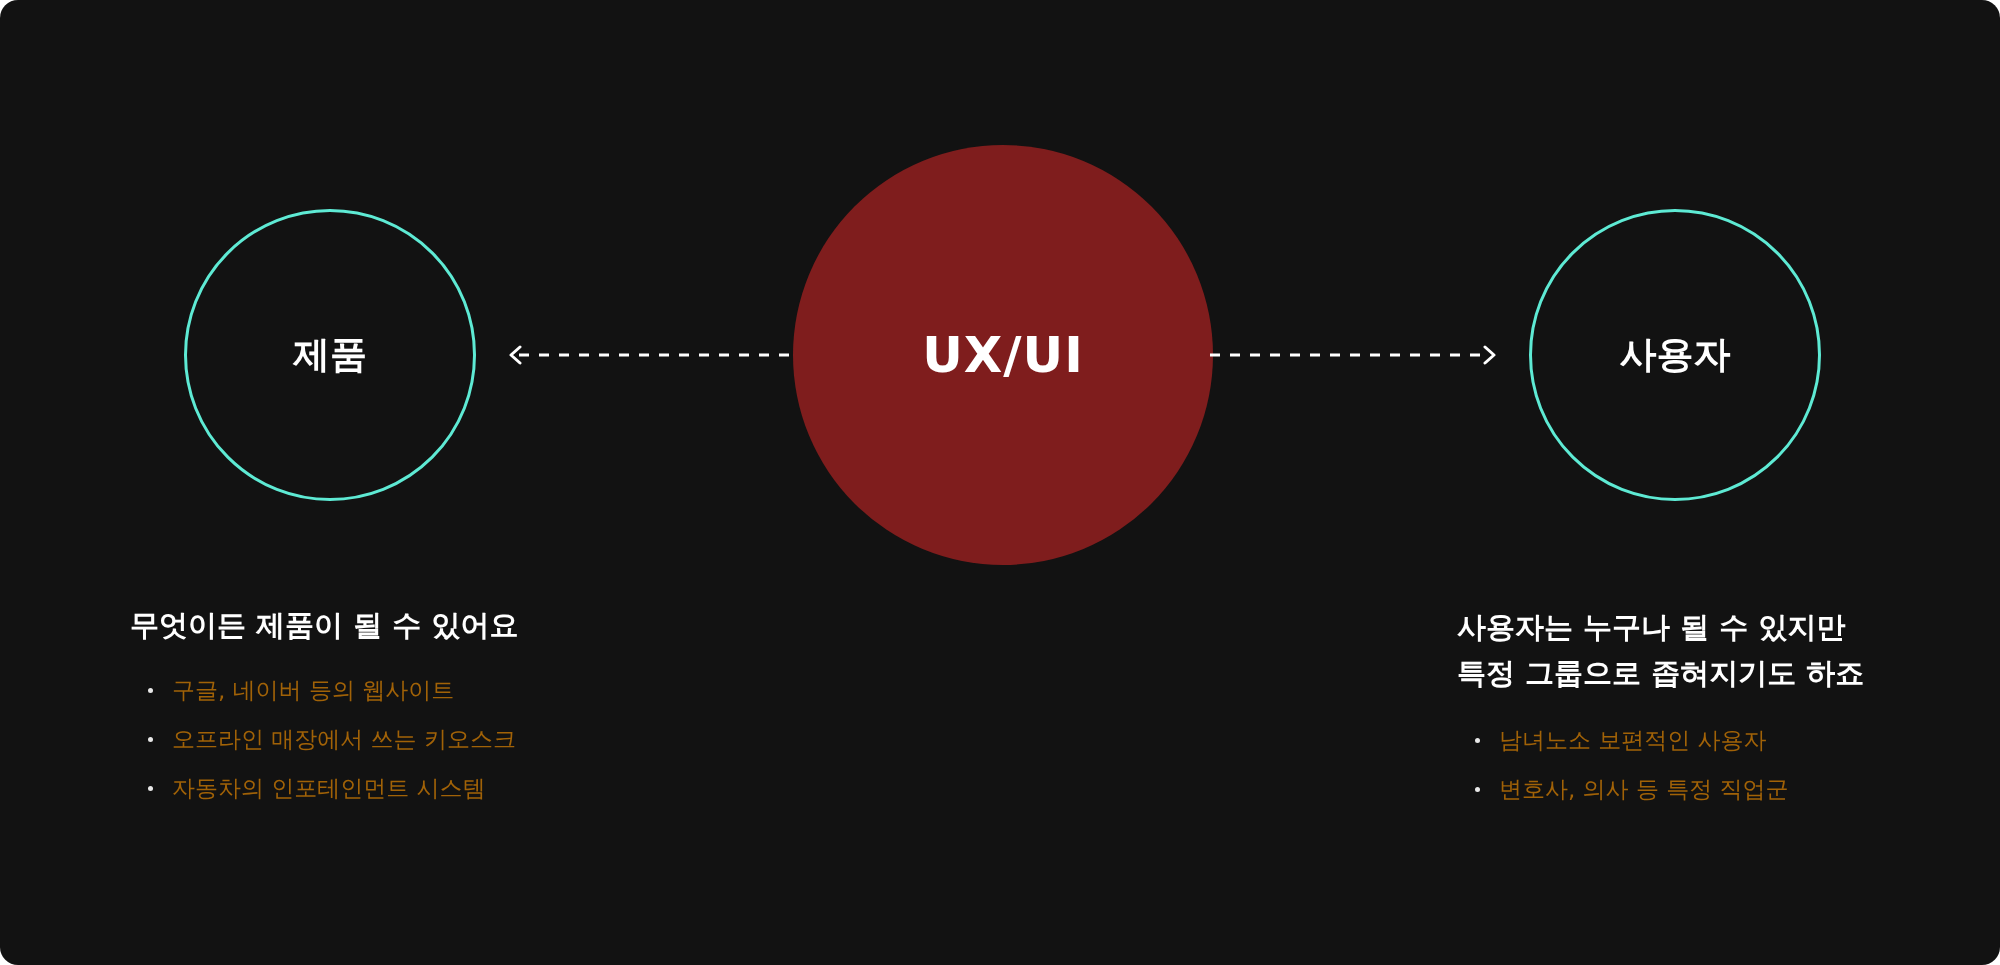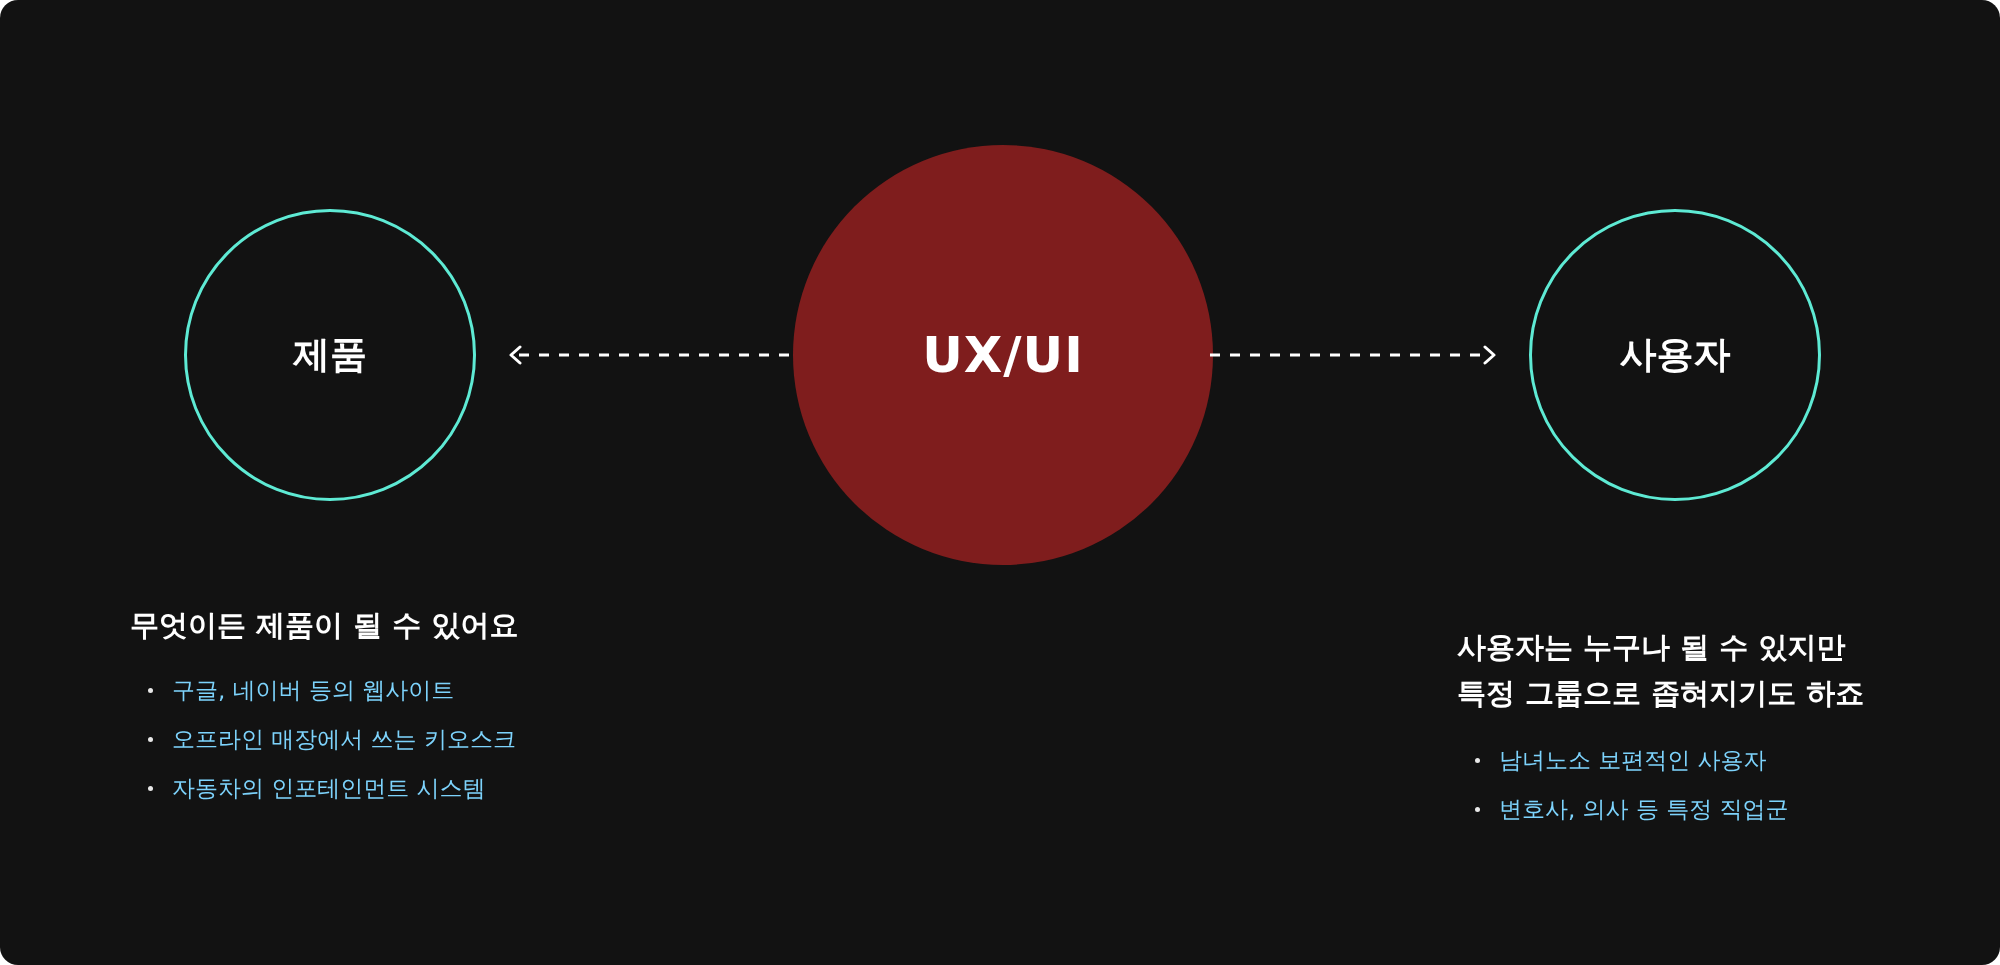--- a/index.html
+++ b/index.html
@@ -58,21 +58,21 @@
     }
     #connector-left { left: 505px; width: 290px; }
     #connector-right { left: 1210px; width: 290px; }
     .connector svg { display: block; }
 
     .text-block {
       position: absolute;
       color: #ffffff;
     }
     #product-block { left: 110px; top: 602px; margin-left: 20px; }
-    #user-block { left: 1457px; top: 604px; margin-top: 20px; }
+    #user-block { left: 1457px; top: 604px; }
     .block-title {
       font-size: 29px;
       font-weight: bold;
       line-height: 46px;
       margin: 0;
       white-space: nowrap;
     }
     .block-title .line { display: block; }
     .bullets {
       list-style: none;
@@ -80,21 +80,21 @@
       padding: 0;
     }
     #product-block .bullets { margin-top: 18px; }
     #user-block .bullets { margin-top: 20px; }
     .bullets li {
       position: relative;
       font-size: 23px;
       line-height: 49px;
       height: 49px;
       padding-left: 42px;
-      color: #7dd3fc;
+      color: #a16207;
       white-space: nowrap;
     }
     .bullets li .dot {
       position: absolute;
       left: 18px;
       top: 22px;
       width: 5px;
       height: 5px;
       border-radius: 50%;
       background: #e8e8e8;

